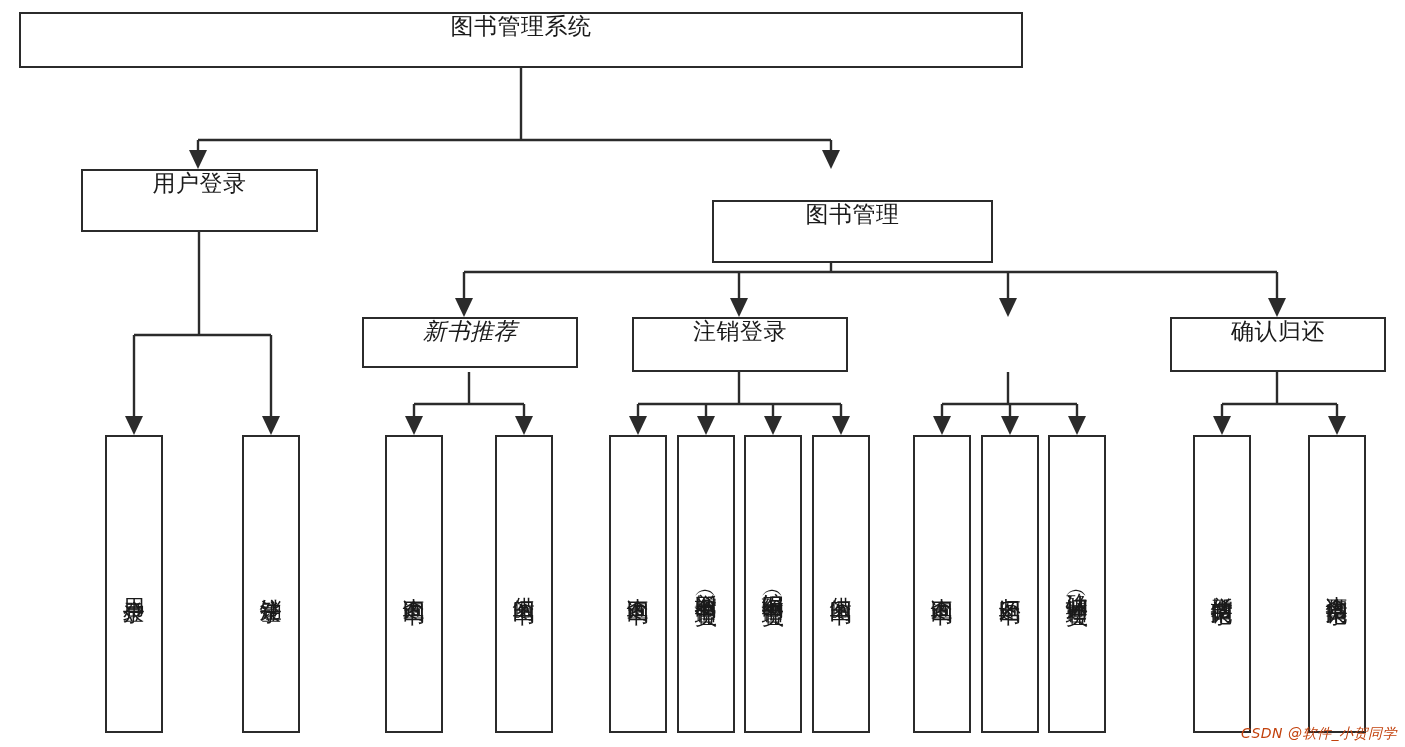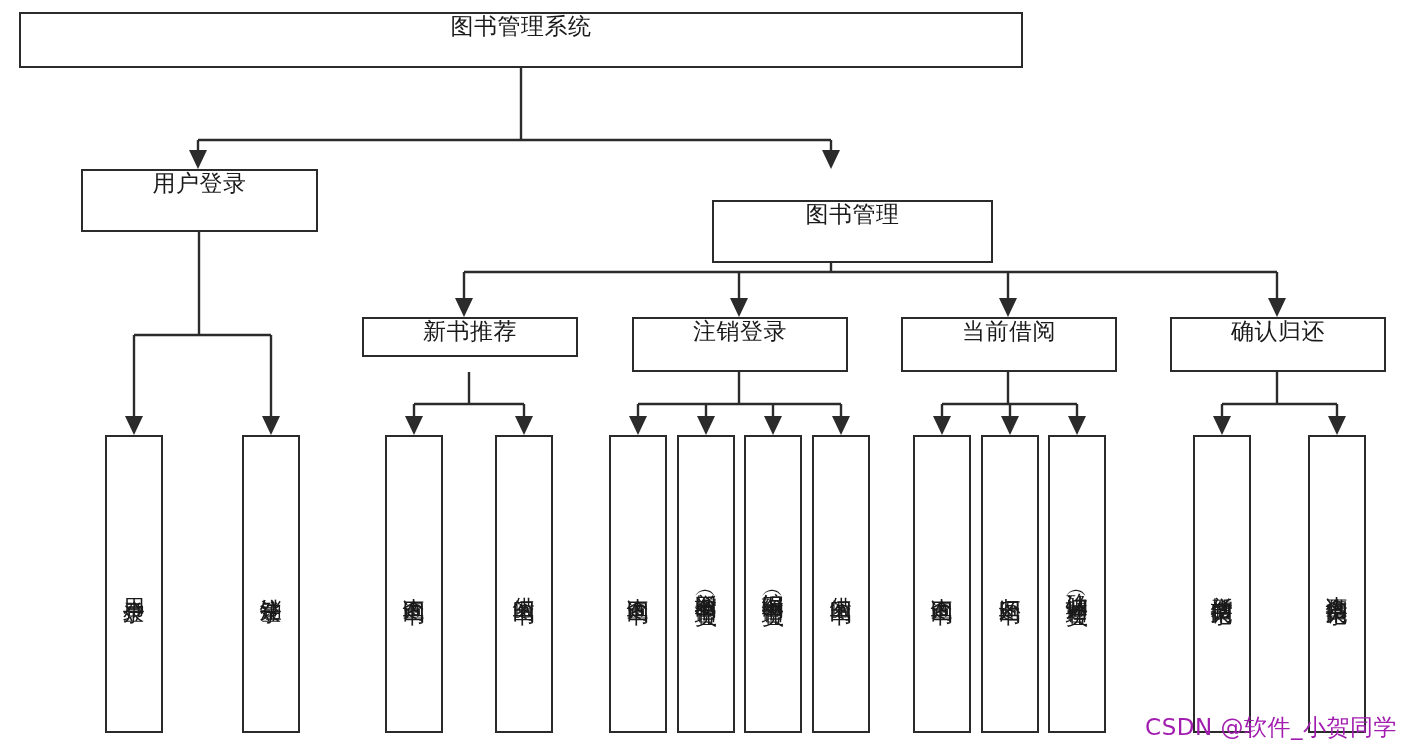--- a/index.html
+++ b/index.html
@@ -67,24 +67,25 @@
     stroke-width: 2.4;
     fill: none;
   }
   svg.connectors polygon {
     fill: #2b2b2b;
   }
   #watermark {
     position: absolute;
     right: 8px;
     bottom: 4px;
-    font-size: 23px;
-    color: #a21caf;
+    font-size: 14px;
+    color: #c2410c;
     letter-spacing: 0.5px;
     white-space: nowrap;
+    font-style: italic;
   }
 </style>
 </head>
 <body>
 
 <div id="diagram-canvas">
 
   <svg class="connectors" viewBox="0 0 1405 747">
 
     <line x1="521" y1="67" x2="521" y2="140"></line>
@@ -154,29 +155,26 @@
     <span class="node-label">图书管理系统</span>
   </div>
 
   <div class="node" style="left:81px; top:169px; width:237px; height:63px;">
     <span class="node-label">用户登录</span>
   </div>
   <div class="node" style="left:712px; top:169px; width:281px; height:63px;margin-top:31px;">
     <span class="node-label">图书管理</span>
   </div>
 
-  <div class="node" style="left:362px; top:317px; width:216px; height:40px;">
+  <div class="node" style="left:362px; top:317px; width:216px; height:51px;font-style:italic;">
     <span class="node-label">新书推荐</span>
   </div>
   <div class="node" style="left:632px; top:317px; width:216px; height:55px;">
     <span class="node-label">注销登录</span>
   </div>
-  <div class="node" style="left:901px; top:317px; width:216px; height:55px;">
-    <span class="node-label">当前借阅</span>
-  </div>
   <div class="node" style="left:1170px; top:317px; width:216px; height:55px;">
     <span class="node-label">确认归还</span>
   </div>
 
   <div class="node leaf" style="left:105px; top:435px; width:58px; height:298px;">
     <span class="node-label">用户登录</span>
   </div>
   <div class="node leaf" style="left:242px; top:435px; width:58px; height:298px;">
     <span class="node-label">注销登录</span>
   </div>

